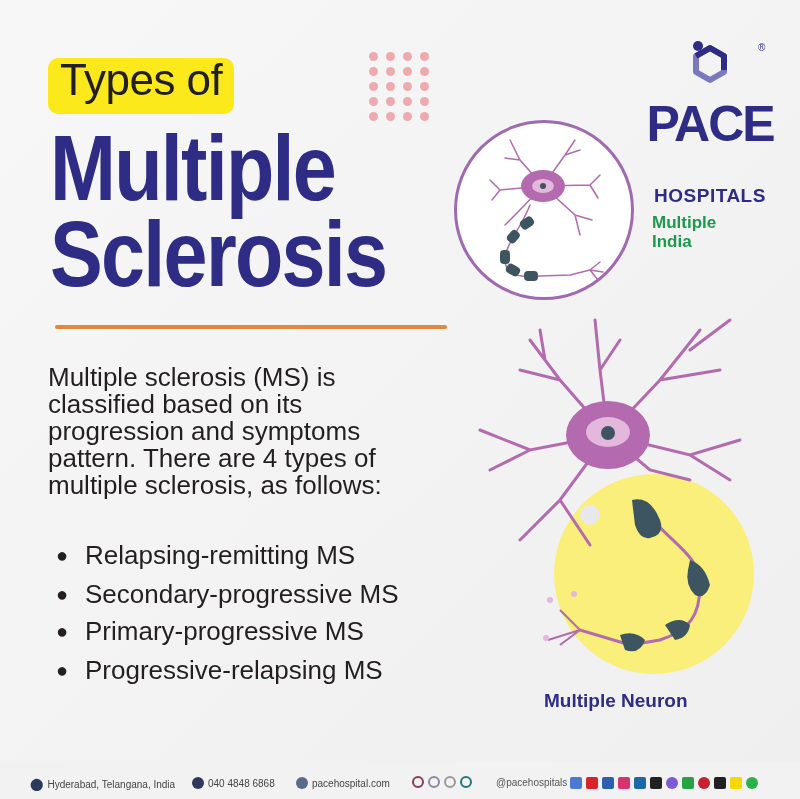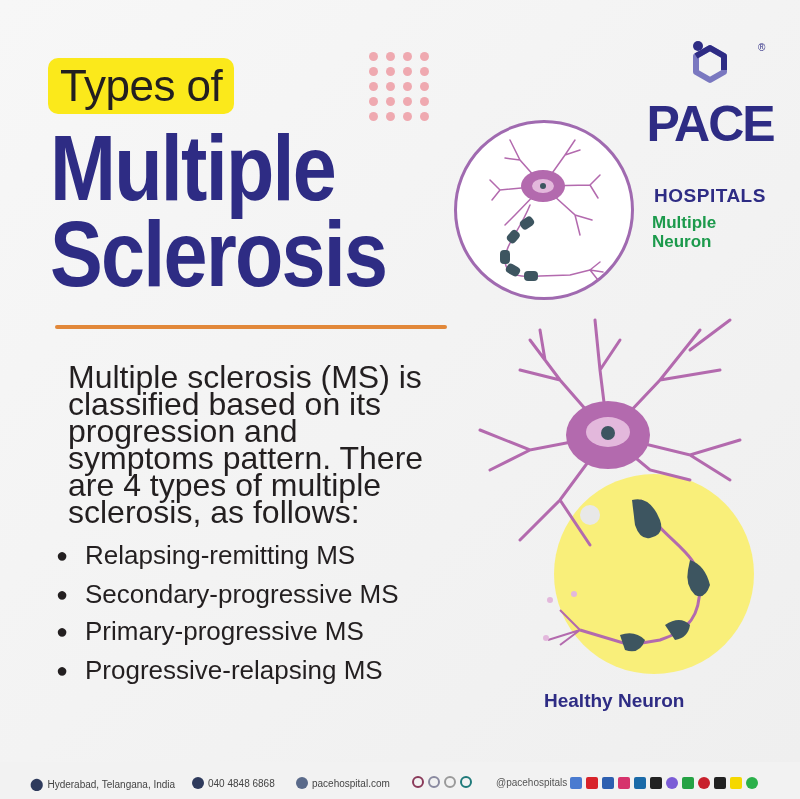--- a/index.html
+++ b/index.html
@@ -8,40 +8,40 @@
     background: #f2f2f2;
     font-family: "Liberation Sans", sans-serif;
     position: relative;
   }
   .canvas { position: absolute; left: 0; top: 0; width: 800px; height: 762px; background: linear-gradient(135deg, #f7f7f7 0%, #efefef 100%); }
 
   .types-badge {
     position: absolute; left: 48px; top: 58px;
     background: #fbe91b; border-radius: 10px;
     padding: 0 12px; height: 56px;
-    display: flex; align-items: center;
+    display: flex; align-items: flex-start;
   }
   .types-badge span { font-size: 44px; color: #231f20; letter-spacing: -0.5px; line-height: 1; }
 
   .title {
     position: absolute; left: 50px; top: 125px;
     color: #2e2c84; font-weight: bold;
     font-size: 92px; line-height: 86px; letter-spacing: -2px;
     transform: scaleX(0.86); transform-origin: left top;
   }
   .title div { white-space: nowrap; }
 
   .orange-rule { position: absolute; left: 55px; top: 325px; width: 392px; height: 4px; background: #e2883a; border-radius: 2px; }
 
   .dots { position: absolute; left: 369px; top: 52px; display: grid; grid-template-columns: repeat(4, 9px); gap: 6px 8px; }
   .dots i { width: 9px; height: 9px; border-radius: 50%; background: #efa9b0; display: block; }
 
   .intro {
-    position: absolute; left: 68px; top: 364px; width: 370px;
-    font-size: 32px; line-height: 27px; color: #231f20;
+    position: absolute; left: 48px; top: 364px; width: 370px;
+    font-size: 26px; line-height: 27px; color: #231f20;
   }
   .bullets { position: absolute; left: 56px; top: 542px; width: 370px; list-style: none; }
   .bullets li { display: flex; font-size: 26px; line-height: 27px; color: #231f20; margin-bottom: 12px; }
   .bullets li .dot { width: 29px; flex: none; font-size: 20px; }
   .bullets li:nth-child(2) { margin-bottom: 10px; }
 
   .logo { position: absolute; left: 640px; top: 40px; width: 140px; text-align: center; }
   .logo .pace { font-size: 50px; font-weight: bold; color: #2e2c84; letter-spacing: -2px; line-height: 44px; margin-top: 12px; }
   .logo .hosp { font-size: 19px; font-weight: bold; color: #2e2c84; letter-spacing: 0.5px; line-height: 20px; margin-top: 40px; }
   .logo .reg { position: absolute; left: 118px; top: 2px; font-size: 10px; color: #2e2c84; }
@@ -159,24 +159,24 @@
       <path d="M632 500 Q 650 495 660 520 Q 665 535 650 538 Q 640 540 635 525 Z"></path>
       <path d="M690 560 Q 705 565 710 585 Q 705 600 695 595 Q 685 585 688 570 Z"></path>
       <path d="M665 625 Q 680 615 690 625 Q 688 638 675 640 Z"></path>
       <path d="M620 635 Q 635 630 645 640 Q 640 655 625 650 Z"></path>
     </g>
     <circle cx="590" cy="515" r="10" fill="#e8e8e8"></circle>
   </svg>
 
   <div class="healthy-label">
     <div>Multiple</div>
-    <div>Neuron</div>
-  </div>
-
-  <div class="damaged-label">Healthy Neuron</div>
+    <div>India</div>
+  </div>
+
+  <div class="damaged-label">Multiple Neuron</div>
 
   <p class="intro">Multiple sclerosis (MS) is classified based on its progression and symptoms pattern. There are 4 types of multiple sclerosis, as follows:</p>
 
   <ul class="bullets">
     <li>
         <span class="dot">●</span>
         <span>Relapsing-remitting MS</span>
       </li>
     <li>
         <span class="dot">●</span>

